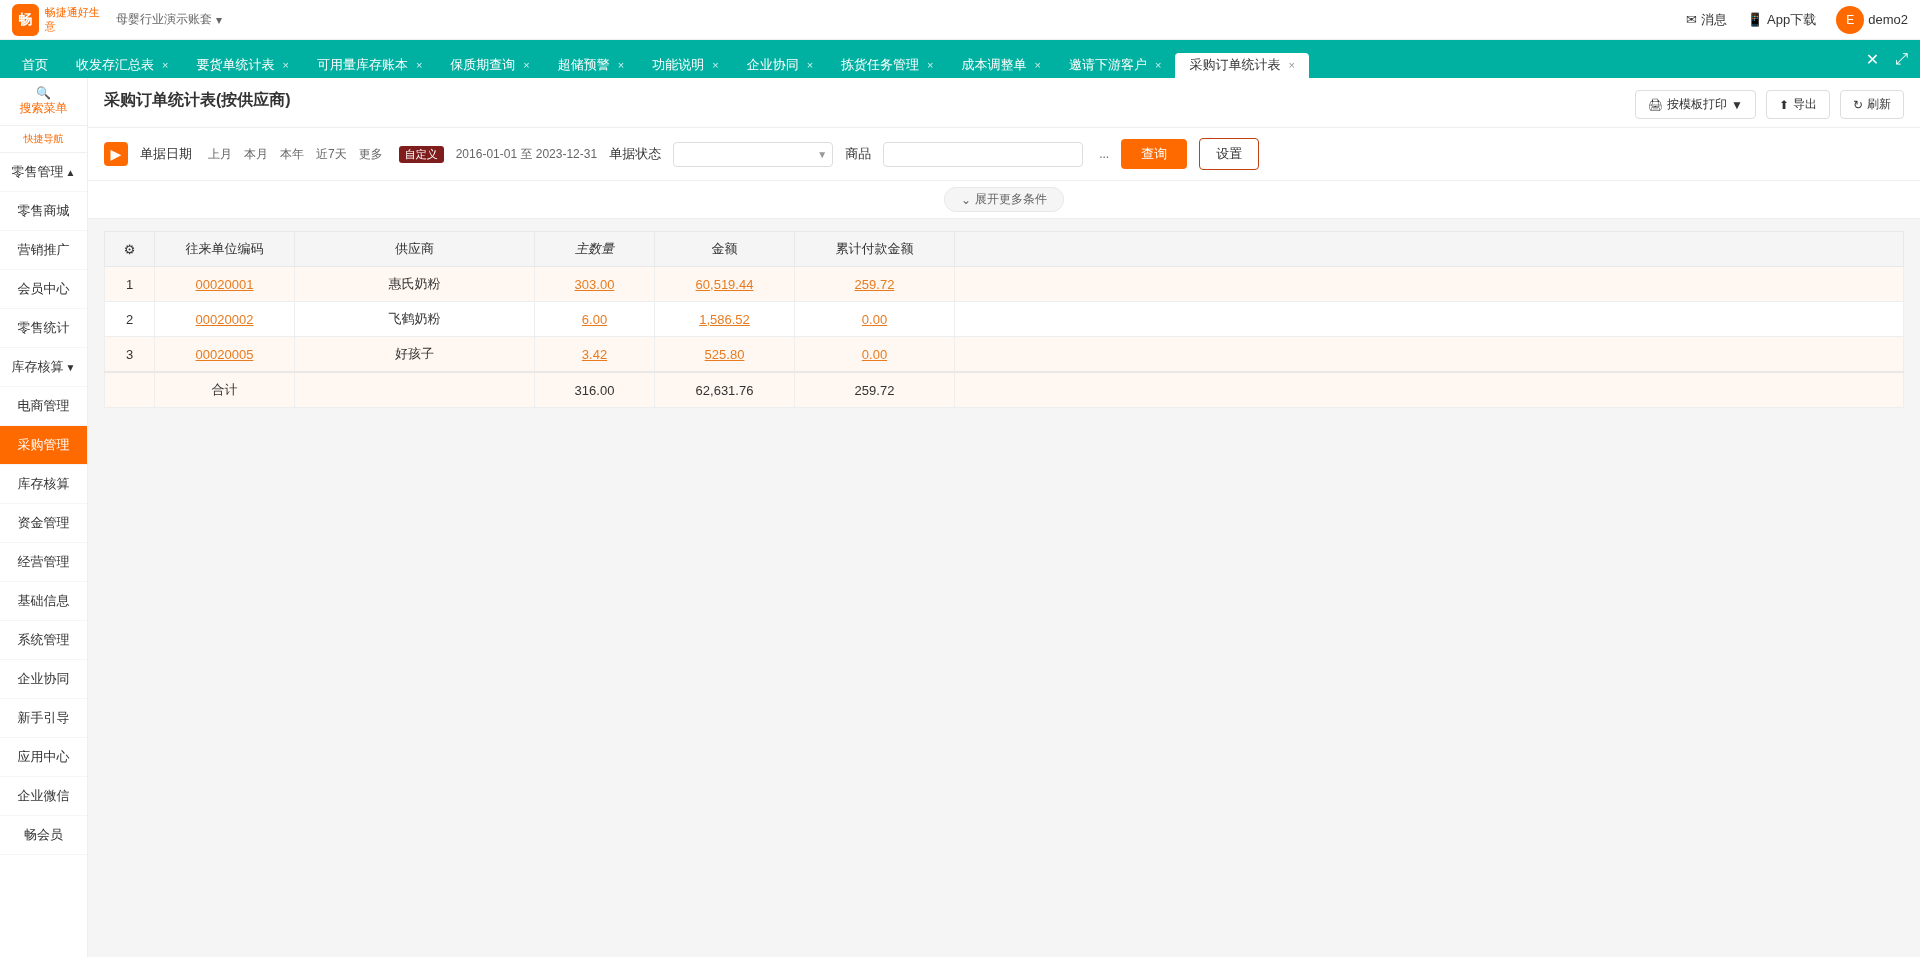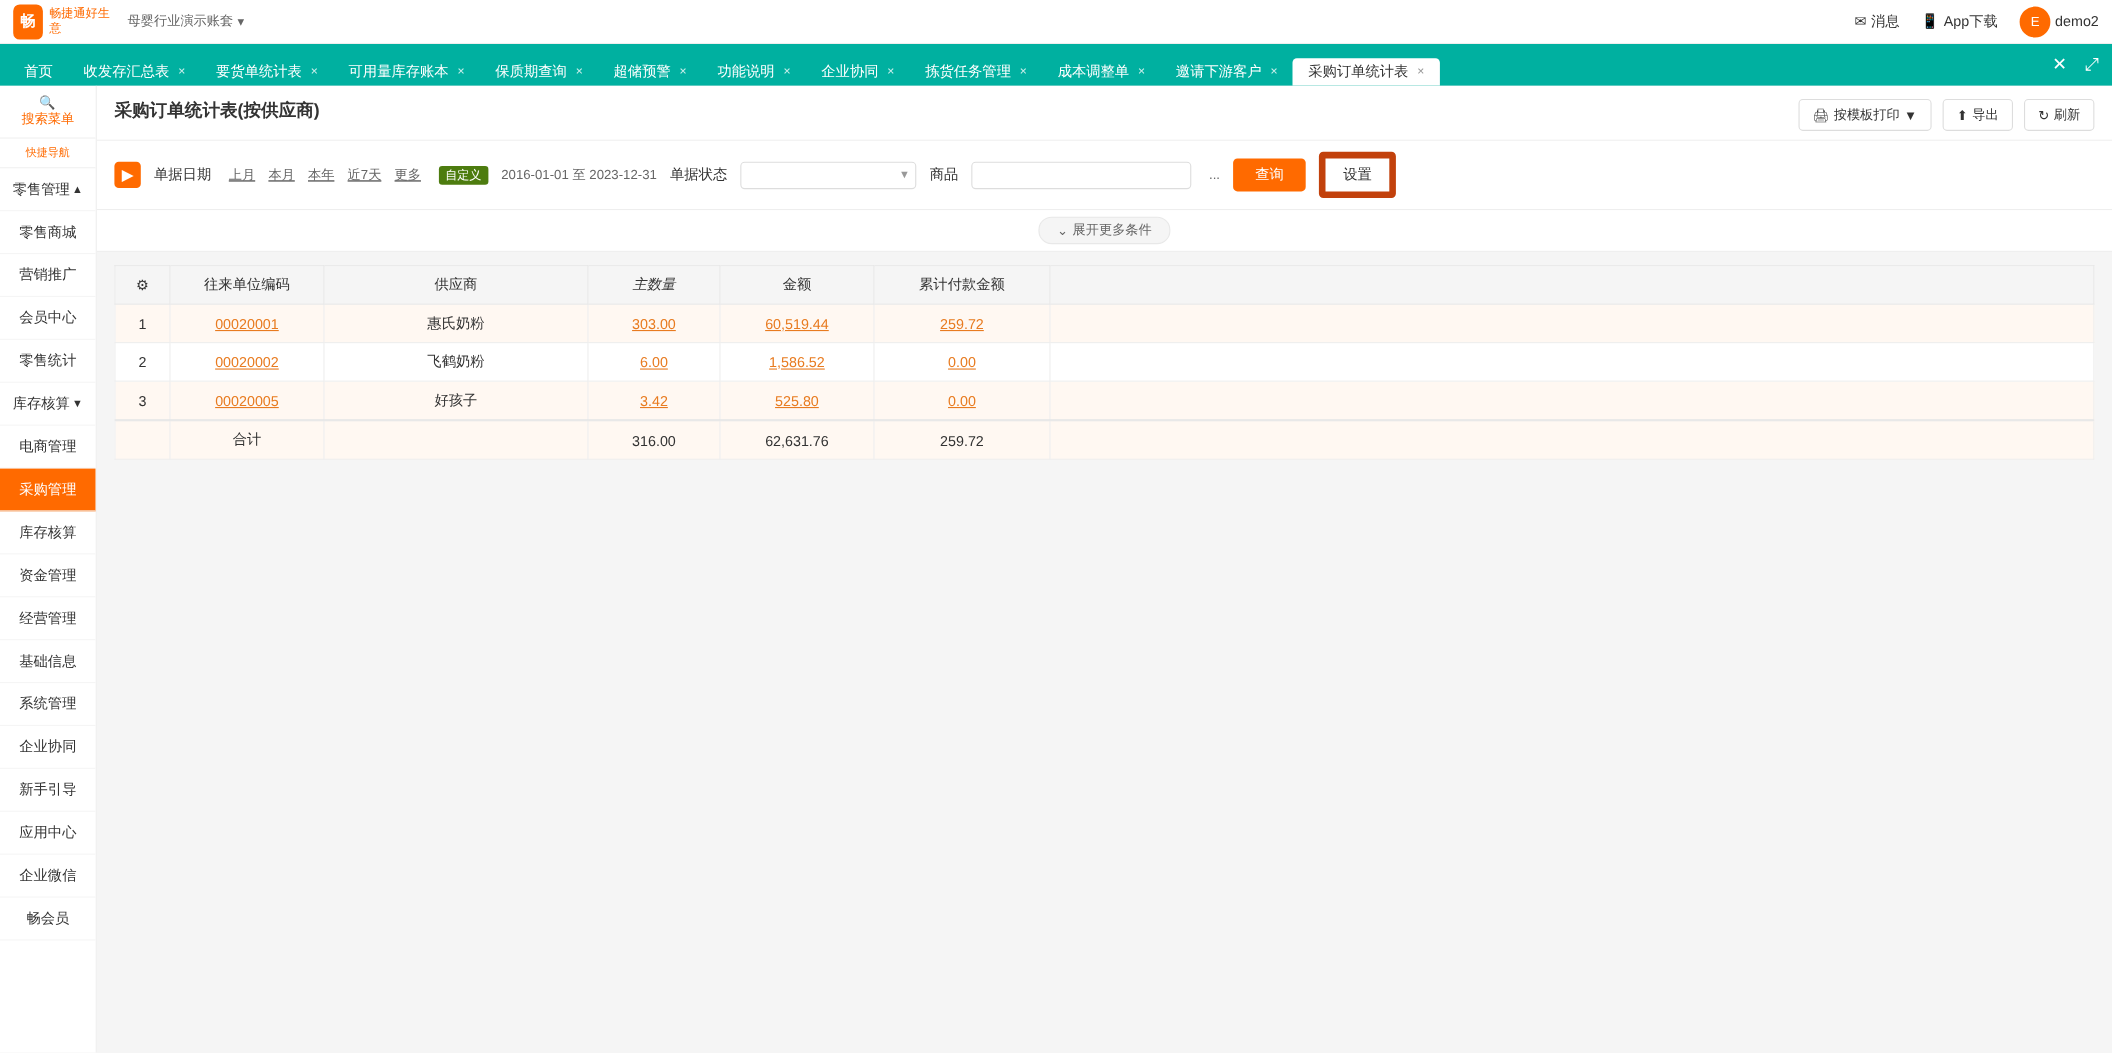--- a/index.html
+++ b/index.html
@@ -42,32 +42,32 @@
     .header-actions { display: flex; align-items: center; gap: 10px; }
     .btn-template { background: #fff; border: 1px solid #ddd; padding: 5px 12px; border-radius: 4px; font-size: 12px; cursor: pointer; display: flex; align-items: center; gap: 4px; color: #333; }
     .btn-export { background: #fff; border: 1px solid #ddd; padding: 5px 12px; border-radius: 4px; font-size: 12px; cursor: pointer; display: flex; align-items: center; gap: 4px; color: #333; }
     .btn-refresh { background: #fff; border: 1px solid #ddd; padding: 5px 12px; border-radius: 4px; font-size: 12px; cursor: pointer; display: flex; align-items: center; gap: 4px; color: #333; }
 
     
     .filter-bar { background: #fff; padding: 10px 16px; border-bottom: 1px solid #eee; }
     .filter-row { display: flex; align-items: center; gap: 12px; flex-wrap: nowrap; }
     .filter-toggle { width: 24px; height: 24px; background: #ff6a00; border-radius: 4px; display: flex; align-items: center; justify-content: center; color: #fff; cursor: pointer; font-size: 14px; flex-shrink: 0; }
     .filter-label { font-size: 13px; color: #333; white-space: nowrap; }
-    .date-quick-btns { display: flex; gap: 4px; text-decoration: underline; }
+    .date-quick-btns { display: flex; gap: 4px; }
     .date-quick-btn { font-size: 12px; color: #666; cursor: pointer; padding: 2px 4px; }
     .date-quick-btn.more { color: #666; }
-    .date-custom-badge { background: #4d7c0f; color: #fff; font-size: 11px; padding: 1px 6px; border-radius: 3px; cursor: pointer; }
+    .date-custom-badge { background: #7f1d1d; color: #fff; font-size: 11px; padding: 1px 6px; border-radius: 3px; cursor: pointer; }
     .date-range { font-size: 12px; color: #666; }
     .filter-select { border: 1px solid #ddd; border-radius: 4px; padding: 4px 24px 4px 8px; font-size: 13px; color: #333; background: #fff; min-width: 160px; appearance: none; cursor: pointer; position: relative; }
     .filter-select-wrap { position: relative; display: inline-flex; align-items: center; }
     .filter-select-wrap::after { content: '▼'; position: absolute; right: 6px; font-size: 10px; color: #999; pointer-events: none; }
     .filter-goods-input { border: 1px solid #ddd; border-radius: 4px; padding: 4px 8px; font-size: 13px; min-width: 200px; }
     .filter-more-btn { font-size: 12px; color: #666; cursor: pointer; margin-left: 4px; }
     .btn-query { background: #ff6a00; color: #fff; border: none; padding: 6px 20px; border-radius: 4px; font-size: 13px; cursor: pointer; }
-    .btn-settings { background: #fff; border: 6px solid #c2410c; color: #333; padding: 6px 16px; border-radius: 4px; font-size: 13px; cursor: pointer; }
+    .btn-settings { background: #fff; border: 1px solid #c2410c; color: #333; padding: 6px 16px; border-radius: 4px; font-size: 13px; cursor: pointer; }
 
     .filter-expand { display: flex; justify-content: center; padding: 6px 0; background: #fff; border-bottom: 1px solid #eee; }
     .expand-btn { display: flex; align-items: center; gap: 4px; font-size: 12px; color: #666; cursor: pointer; background: #f5f5f5; border: 1px solid #e8e8e8; padding: 3px 16px; border-radius: 12px; }
 
     
     .table-area { flex: 1; overflow: auto; padding: 12px 16px; }
     .data-table { width: 100%; border-collapse: collapse; background: #fff; }
     .data-table th { background: #f5f5f5; border: 1px solid #e8e8e8; padding: 8px 12px; font-size: 13px; font-weight: 500; color: #333; text-align: center; }
     .data-table td { border: 1px solid #eee; padding: 8px 12px; font-size: 13px; color: #333; text-align: center; }
     .data-table tr.row-odd { background: #fff8f2; }

